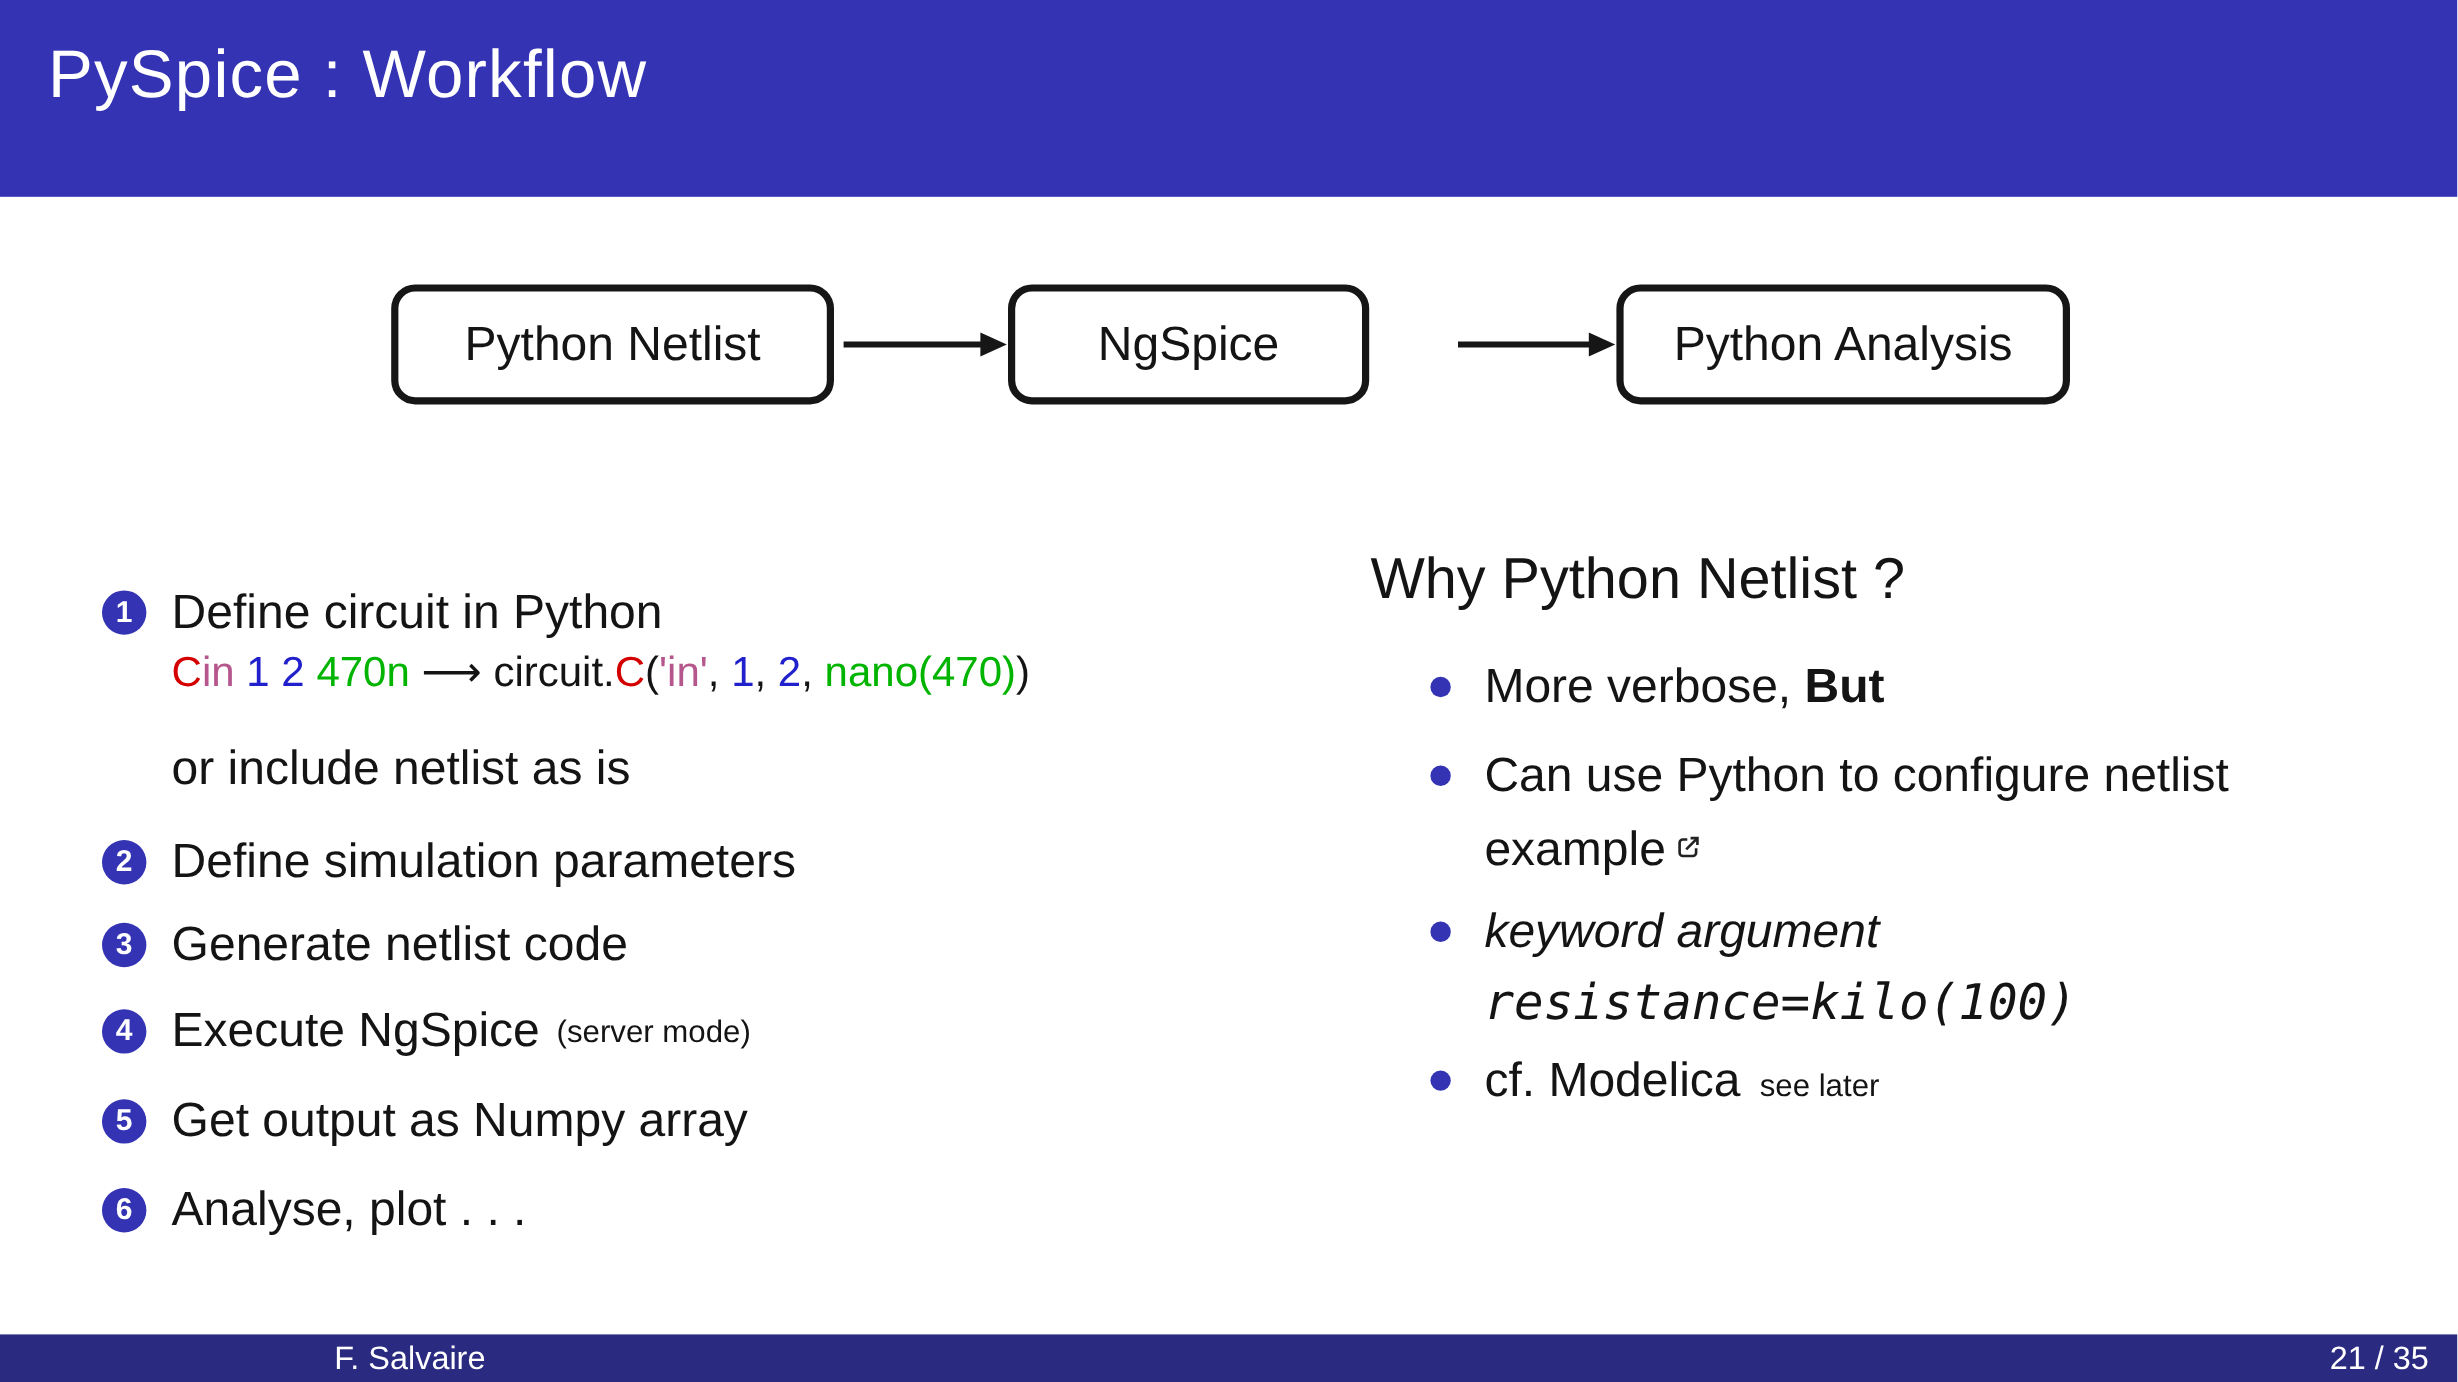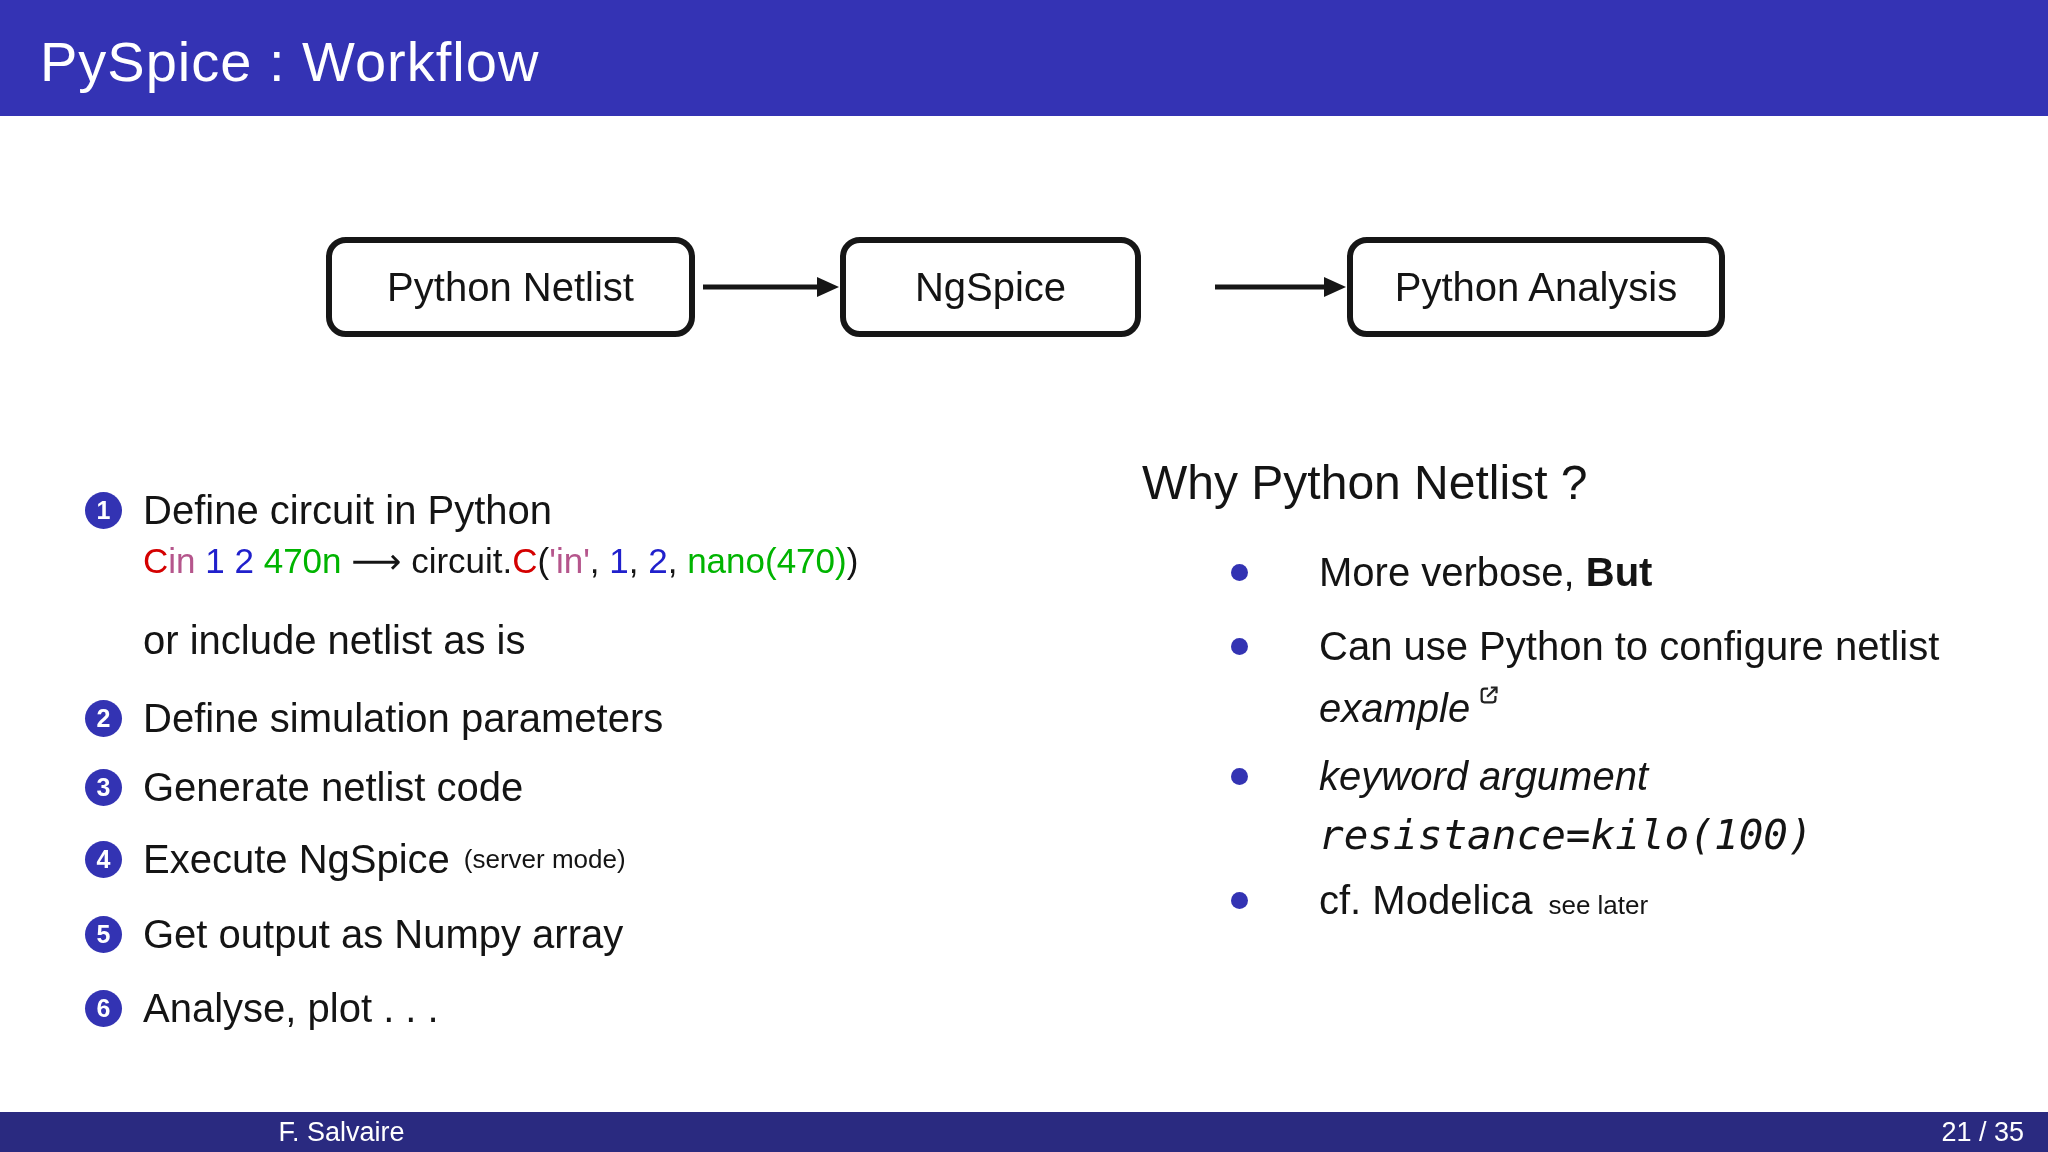--- a/index.html
+++ b/index.html
@@ -1,21 +1,21 @@
 <!DOCTYPE html>
 <html><head>
 <meta charset="utf-8">
 <style>
   html,body{margin:0;padding:0;background:#ffffff;}
   .slide{
     position:relative;width:2048px;height:1152px;overflow:hidden;background:#ffffff;
     font-family:"Liberation Sans","DejaVu Sans",sans-serif;color:#141414;
   }
   
-  .titlebar{position:absolute;left:0;top:0;width:2048px;height:116px;background:#3433b4;text-decoration:underline;}
+  .titlebar{position:absolute;left:0;top:0;width:2048px;height:164px;background:#3433b4;text-decoration:underline;}
   .slide-title{
     position:absolute;left:40px;top:26px;font-size:56px;line-height:72px;
     color:#ffffff;font-weight:400;letter-spacing:1px;
   }
   
   .flowbox{
     position:absolute;top:237px;height:100px;box-sizing:border-box;
     border:6px solid #161616;border-radius:20px;background:#ffffff;
     display:flex;align-items:center;justify-content:center;
     font-size:40px;color:#141414;
@@ -38,32 +38,32 @@
   .s1{top:486px;} .s2{top:694px;} .s3{top:763px;} .s4{top:835px;} .s5{top:910px;} .s6{top:984px;}
   .codeline{
     position:absolute;left:143px;top:540px;font-size:35px;line-height:42px;
     white-space:pre;font-family:"Liberation Sans","DejaVu Sans",sans-serif;
   }
   .c-plain{color:#141414;} .c-red{color:#d40000;} .c-rose{color:#b5568c;}
   .c-blue{color:#2020cc;} .c-green{color:#00b400;}
   .orline{position:absolute;left:143px;top:616px;font-size:40px;line-height:48px;}
   
   .why-heading{position:absolute;left:1142px;top:455px;font-size:48px;line-height:56px;}
-  .bullet{position:absolute;left:1231px;display:flex;align-items:flex-start;width:810px;gap:43px;}
+  .bullet{position:absolute;left:1192px;display:flex;align-items:flex-start;width:810px;}
   .dot{flex:0 0 auto;width:17px;height:17px;border-radius:50%;background:#3333b3;margin:16px 28px 0 0;}
   .btext{font-size:40px;line-height:48px;}
   .b1{top:548px;} .b2{top:622px;} .b3{top:752px;font-style:italic;} .b4{top:876px;}
   .bline2{display:block;margin-top:14px;}
   .mono{
     font-family:"DejaVu Sans Mono","Liberation Mono",monospace;
     font-size:41px;letter-spacing:0px;text-align:right;
   }
   .b3 .bline2{margin-top:10px;line-height:50px;}
   .small-note{font-size:26px;margin-left:16px;white-space:nowrap;}
-  .example-link{display:inline-flex;align-items:flex-start;font-style:italic;}
+  .example-link{display:inline-flex;align-items:center;}
   .extlink-icon{margin:0 0 4px 8px;}
   
   .footbar{position:absolute;left:0;bottom:0;width:2048px;height:40px;background:#2a2a80;}
   .foot-author{
     position:absolute;left:0;top:0;width:683px;height:40px;line-height:40px;
     text-align:center;color:#ffffff;font-size:27px;
   }
   .foot-page{
     position:absolute;right:24px;top:0;height:56px;line-height:40px;
     color:#ffffff;font-size:27px;

